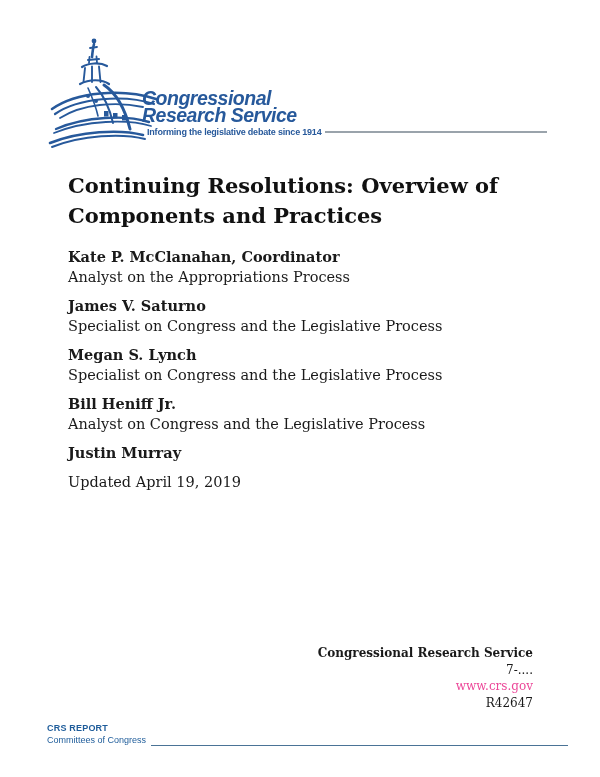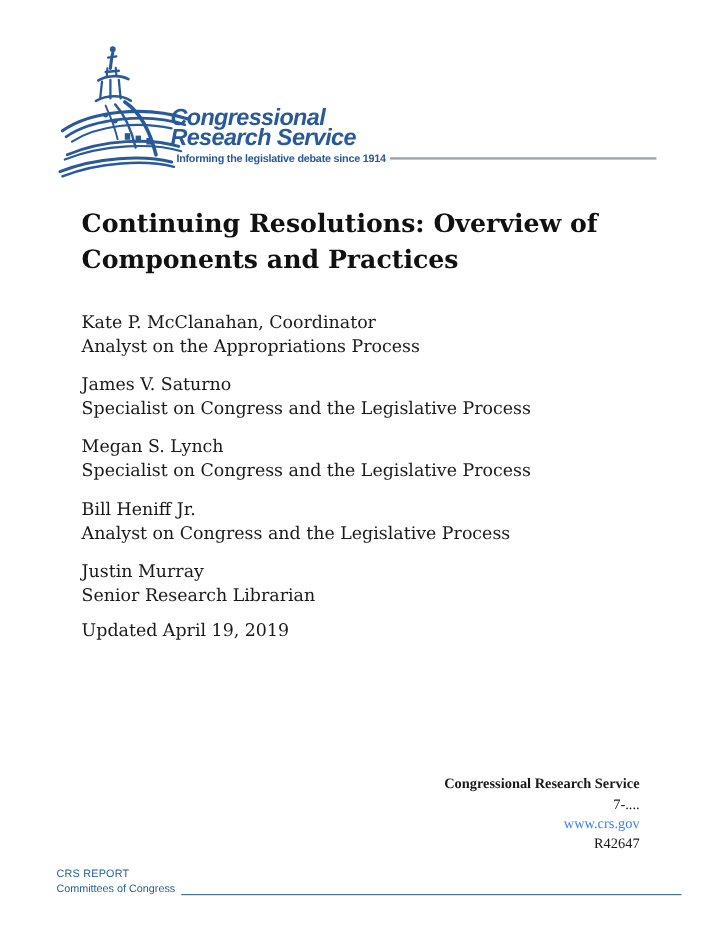--- a/index.html
+++ b/index.html
@@ -73,48 +73,47 @@
   
   .authors {
     position: absolute;
     left: 68px;
     top: 247px;
     width: 480px;
     font-size: 14.5px;
     line-height: 20px;
   }
   .author { margin-bottom: 9px; }
-  .author-name { font-weight: normal; margin-top: 12px; }
+  .author-name { font-weight: bold; }
   .updated-date { margin-top: 8px; }
 
   
   .footer-right {
     position: absolute;
     right: 67px;
     top: 645px;
     text-align: right;
     font-size: 12px;
     line-height: 16.5px;
-    font-family: Liberation Serif, serif;
   }
   .footer-right .org { font-weight: bold; }
-  .footer-right .website { color: #3b82f6; text-decoration: none; }
+  .footer-right .website { color: #ec4899; text-decoration: none; }
 
   
   .footer-left {
     position: absolute;
     left: 47px;
     top: 723px;
     width: 521px;
     font-family: "Liberation Sans", sans-serif;
     font-size: 9px;
     line-height: 11.5px;
     color: #1e5c9a;
   }
-  .footer-left .crs-report { font-weight: normal; letter-spacing: 0.2px; }
+  .footer-left .crs-report { font-weight: bold; letter-spacing: 0.2px; }
   .footer-left-row3 {
     display: flex;
     align-items: flex-end;
   }
   .footer-rule {
     flex: 1;
     height: 1.5px;
     background: #4a7396;
     margin-left: 5px;
     margin-top: 1px;
@@ -182,21 +181,20 @@
     <div class="author">
       <div class="author-name">Megan S. Lynch</div>
       <div class="author-role">Specialist on Congress and the Legislative Process</div>
     </div>
     <div class="author">
       <div class="author-name">Bill Heniff Jr.</div>
       <div class="author-role">Analyst on Congress and the Legislative Process</div>
     </div>
     <div class="author">
       <div class="author-name">Justin Murray</div>
-      <div class="author-role">Senior Research Librarian</div>
     </div>
     <div class="updated-date">Updated April 19, 2019</div>
   </div>
 
   <div class="footer-right">
     <div class="org">Congressional Research Service</div>
     <div class="phone">7-....</div>
     <div><a href="#" class="website">www.crs.gov</a></div>
     <div class="report-number">R42647</div>
   </div>

